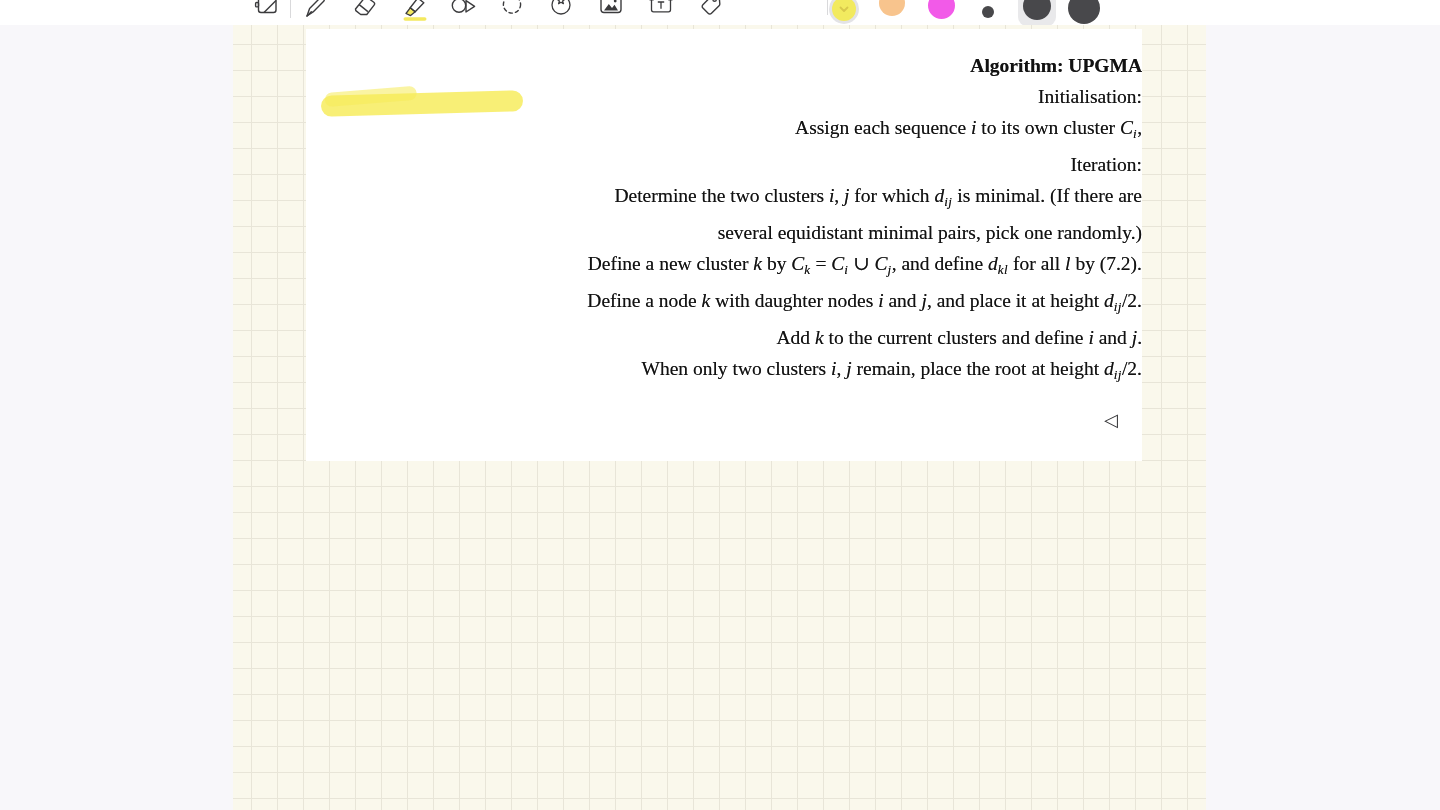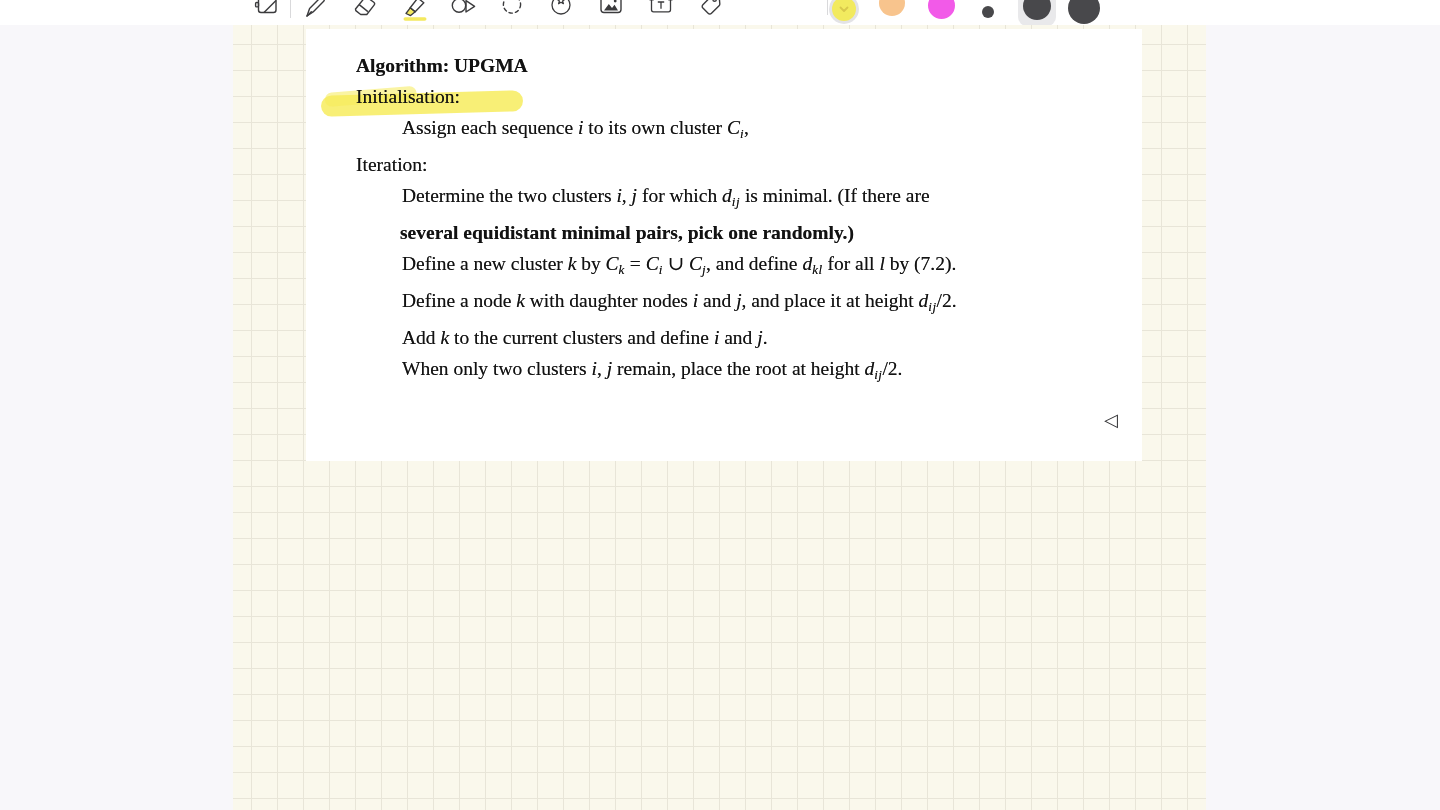--- a/index.html
+++ b/index.html
@@ -54,25 +54,25 @@
   .hl-stroke::before {
     content:""; position:absolute; left:4px; top:-5px; width:92px; height:14px;
     border-radius:8px; background:rgba(246,235,88,0.55); transform:rotate(-3deg);
   }
   .doc-text {
     position:absolute; inset:0; padding-top:21px; z-index:2;
     font-family:"Liberation Serif","DejaVu Serif",serif;
     font-size:19.5px; line-height:31px; color:#121212;
     text-shadow:0 0 0.5px rgba(10,10,10,0.6);
   }
-  .doc-text .line { white-space:nowrap; }
+  .doc-text .line { white-space:nowrap;text-align:right; }
   .doc-text .line:nth-child(2) { margin-top:0; }
   .ind0 { padding-left:50px; }
   .ind1 { padding-left:96px; }
-  .ind2 { padding-left:94px;font-weight:bold; }
+  .ind2 { padding-left:94px; }
   .bold { font-weight:bold; }
   .var { font-style:italic; }
   .sub { font-style:italic; font-size:13px; vertical-align:-4px; letter-spacing:0.5px; }
   .end-marker {
     position:absolute; left:798px; top:380px; z-index:2;
     font-family:"DejaVu Sans",sans-serif; font-size:18px; color:#333336;
   }
 </style>
 </head>
 <body>

